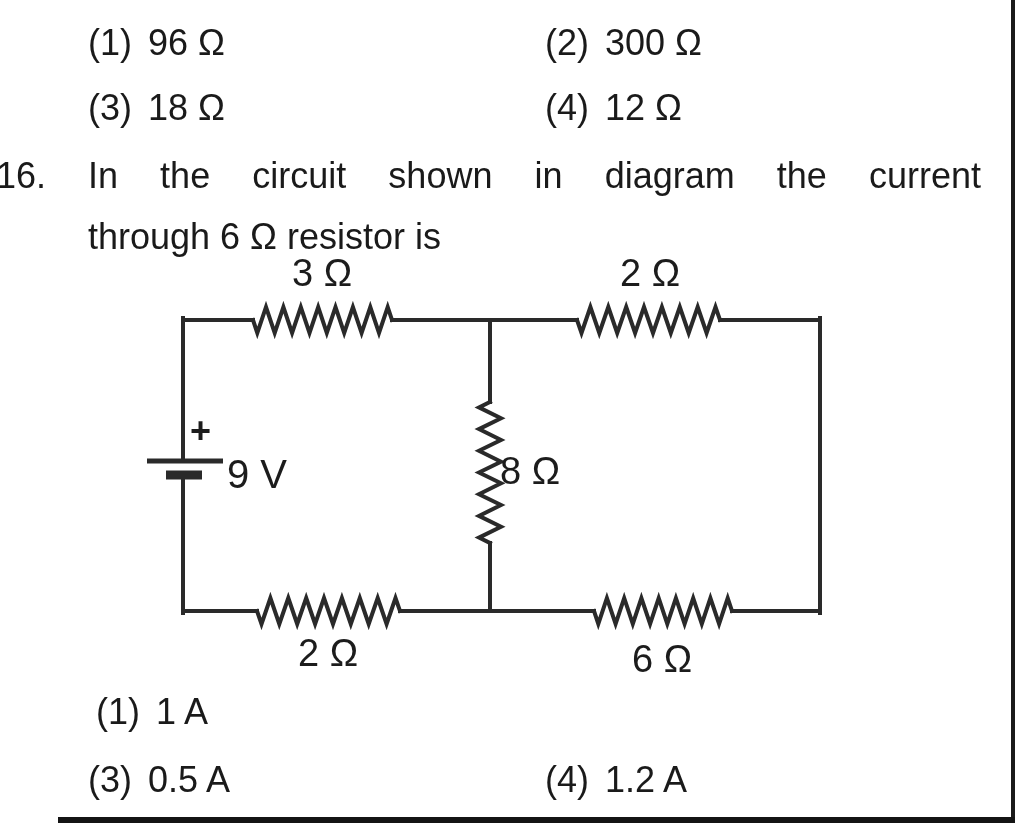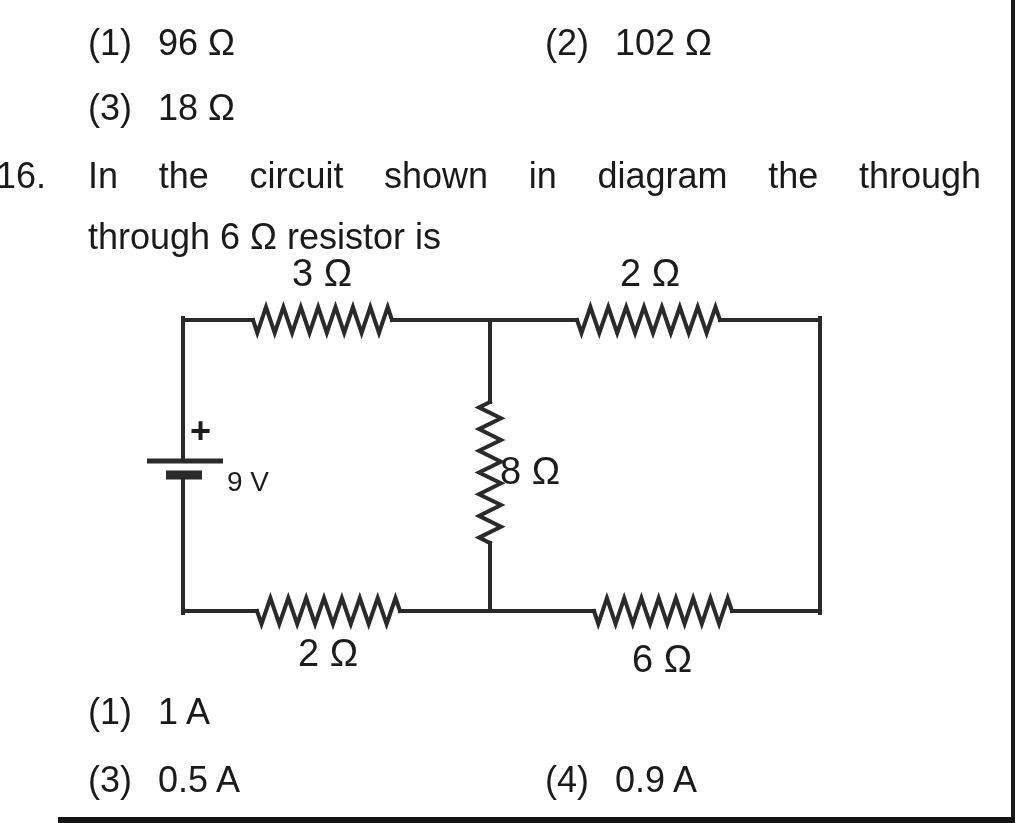--- a/index.html
+++ b/index.html
@@ -2,21 +2,21 @@
 <html><head>
 <meta charset="utf-8">
 <style>
   html,body{margin:0;padding:0;background:#ffffff;}
   .page{
     position:relative;width:1024px;height:823px;background:#ffffff;
     font-family:"Liberation Sans", sans-serif;color:#1a1a1a;overflow:hidden;
   }
   .opt{position:absolute;font-size:36px;white-space:nowrap;}
   .opt-num{display:inline-block;min-width:56px;}
-  .opt-val{margin-left:14px;}
+  .opt-val{margin-left:4px;}
   .q-num{position:absolute;left:-4px;top:155px;font-size:36px;}
   .q-line1{
     position:absolute;left:88px;top:155px;width:893px;font-size:36px;
     text-align:justify;text-align-last:justify;
   }
   .q-line2{position:absolute;left:88px;top:200px;font-size:36px;white-space:nowrap;margin-top:16px;}
   .circuit{position:absolute;left:0;top:250px;width:1024px;height:440px;}
   .circuit svg{position:absolute;left:0;top:0;}
   .clabel{position:absolute;font-size:38px;white-space:nowrap;color:#1c1c1c;}
   .clabel.centered{width:100px;text-align:center;}
@@ -26,28 +26,31 @@
 </style>
 </head>
 <body>
 
 <div class="page">
 
   <div class="opt" style="left:88px;top:22px">
     <span class="opt-num">(1)</span><span class="opt-val">96 Ω</span>
   </div>
   <div class="opt" style="left:545px;top:22px">
-    <span class="opt-num">(2)</span><span class="opt-val">102 Ω</span>
+    <span class="opt-num">(2)</span><span class="opt-val">300 Ω</span>
   </div>
   <div class="opt" style="left:88px;top:87px">
     <span class="opt-num">(3)</span><span class="opt-val">18 Ω</span>
   </div>
+  <div class="opt" style="left:545px;top:87px">
+    <span class="opt-num">(4)</span><span class="opt-val">12 Ω</span>
+  </div>
 
   <div class="q-num">16.</div>
-  <div class="q-line1">In the circuit shown in diagram the through</div>
+  <div class="q-line1">In the circuit shown in diagram the current</div>
   <div class="q-line2">through 6 Ω resistor is</div>
 
   <div class="circuit">
     <svg width="1024" height="440" viewBox="0 0 1024 440">
       <g stroke="#2a2a2a" stroke-width="4" fill="none" stroke-linecap="square">
 
         <line x1="183" y1="70" x2="253" y2="70"></line>
         <line x1="392" y1="70" x2="577" y2="70"></line>
         <line x1="720" y1="70" x2="820" y2="70"></line>
 
@@ -72,31 +75,31 @@
 
       <g stroke="#2a2a2a" fill="none">
         <line x1="147" y1="211" x2="223" y2="211" stroke-width="5"></line>
         <line x1="166" y1="225" x2="202" y2="225" stroke-width="9"></line>
       </g>
     </svg>
 
     <div class="clabel centered" style="left:272px;top:2px">3 Ω</div>
     <div class="clabel centered" style="left:600px;top:2px">2 Ω</div>
     <div class="clabel" style="left:500px;top:200px">8 Ω</div>
-    <div class="clabel" style="left:227px;top:216px;font-size:28px">9 V</div>
+    <div class="clabel" style="left:227px;top:202px;font-size:40px">9 V</div>
     <div class="plus">+</div>
     <div class="clabel centered" style="left:278px;top:382px">2 Ω</div>
     <div class="clabel centered" style="left:612px;top:388px">6 Ω</div>
   </div>
 
-  <div class="opt" style="left:88px;top:691px">
+  <div class="opt" style="left:96px;top:691px">
     <span class="opt-num">(1)</span><span class="opt-val">1 A</span>
   </div>
   <div class="opt" style="left:88px;top:759px">
     <span class="opt-num">(3)</span><span class="opt-val">0.5 A</span>
   </div>
   <div class="opt" style="left:545px;top:759px">
-    <span class="opt-num">(4)</span><span class="opt-val">0.9 A</span>
+    <span class="opt-num">(4)</span><span class="opt-val">1.2 A</span>
   </div>
 
   <div class="right-border"></div>
   <div class="bottom-rule"></div>
 </div>
 
 </body></html>

